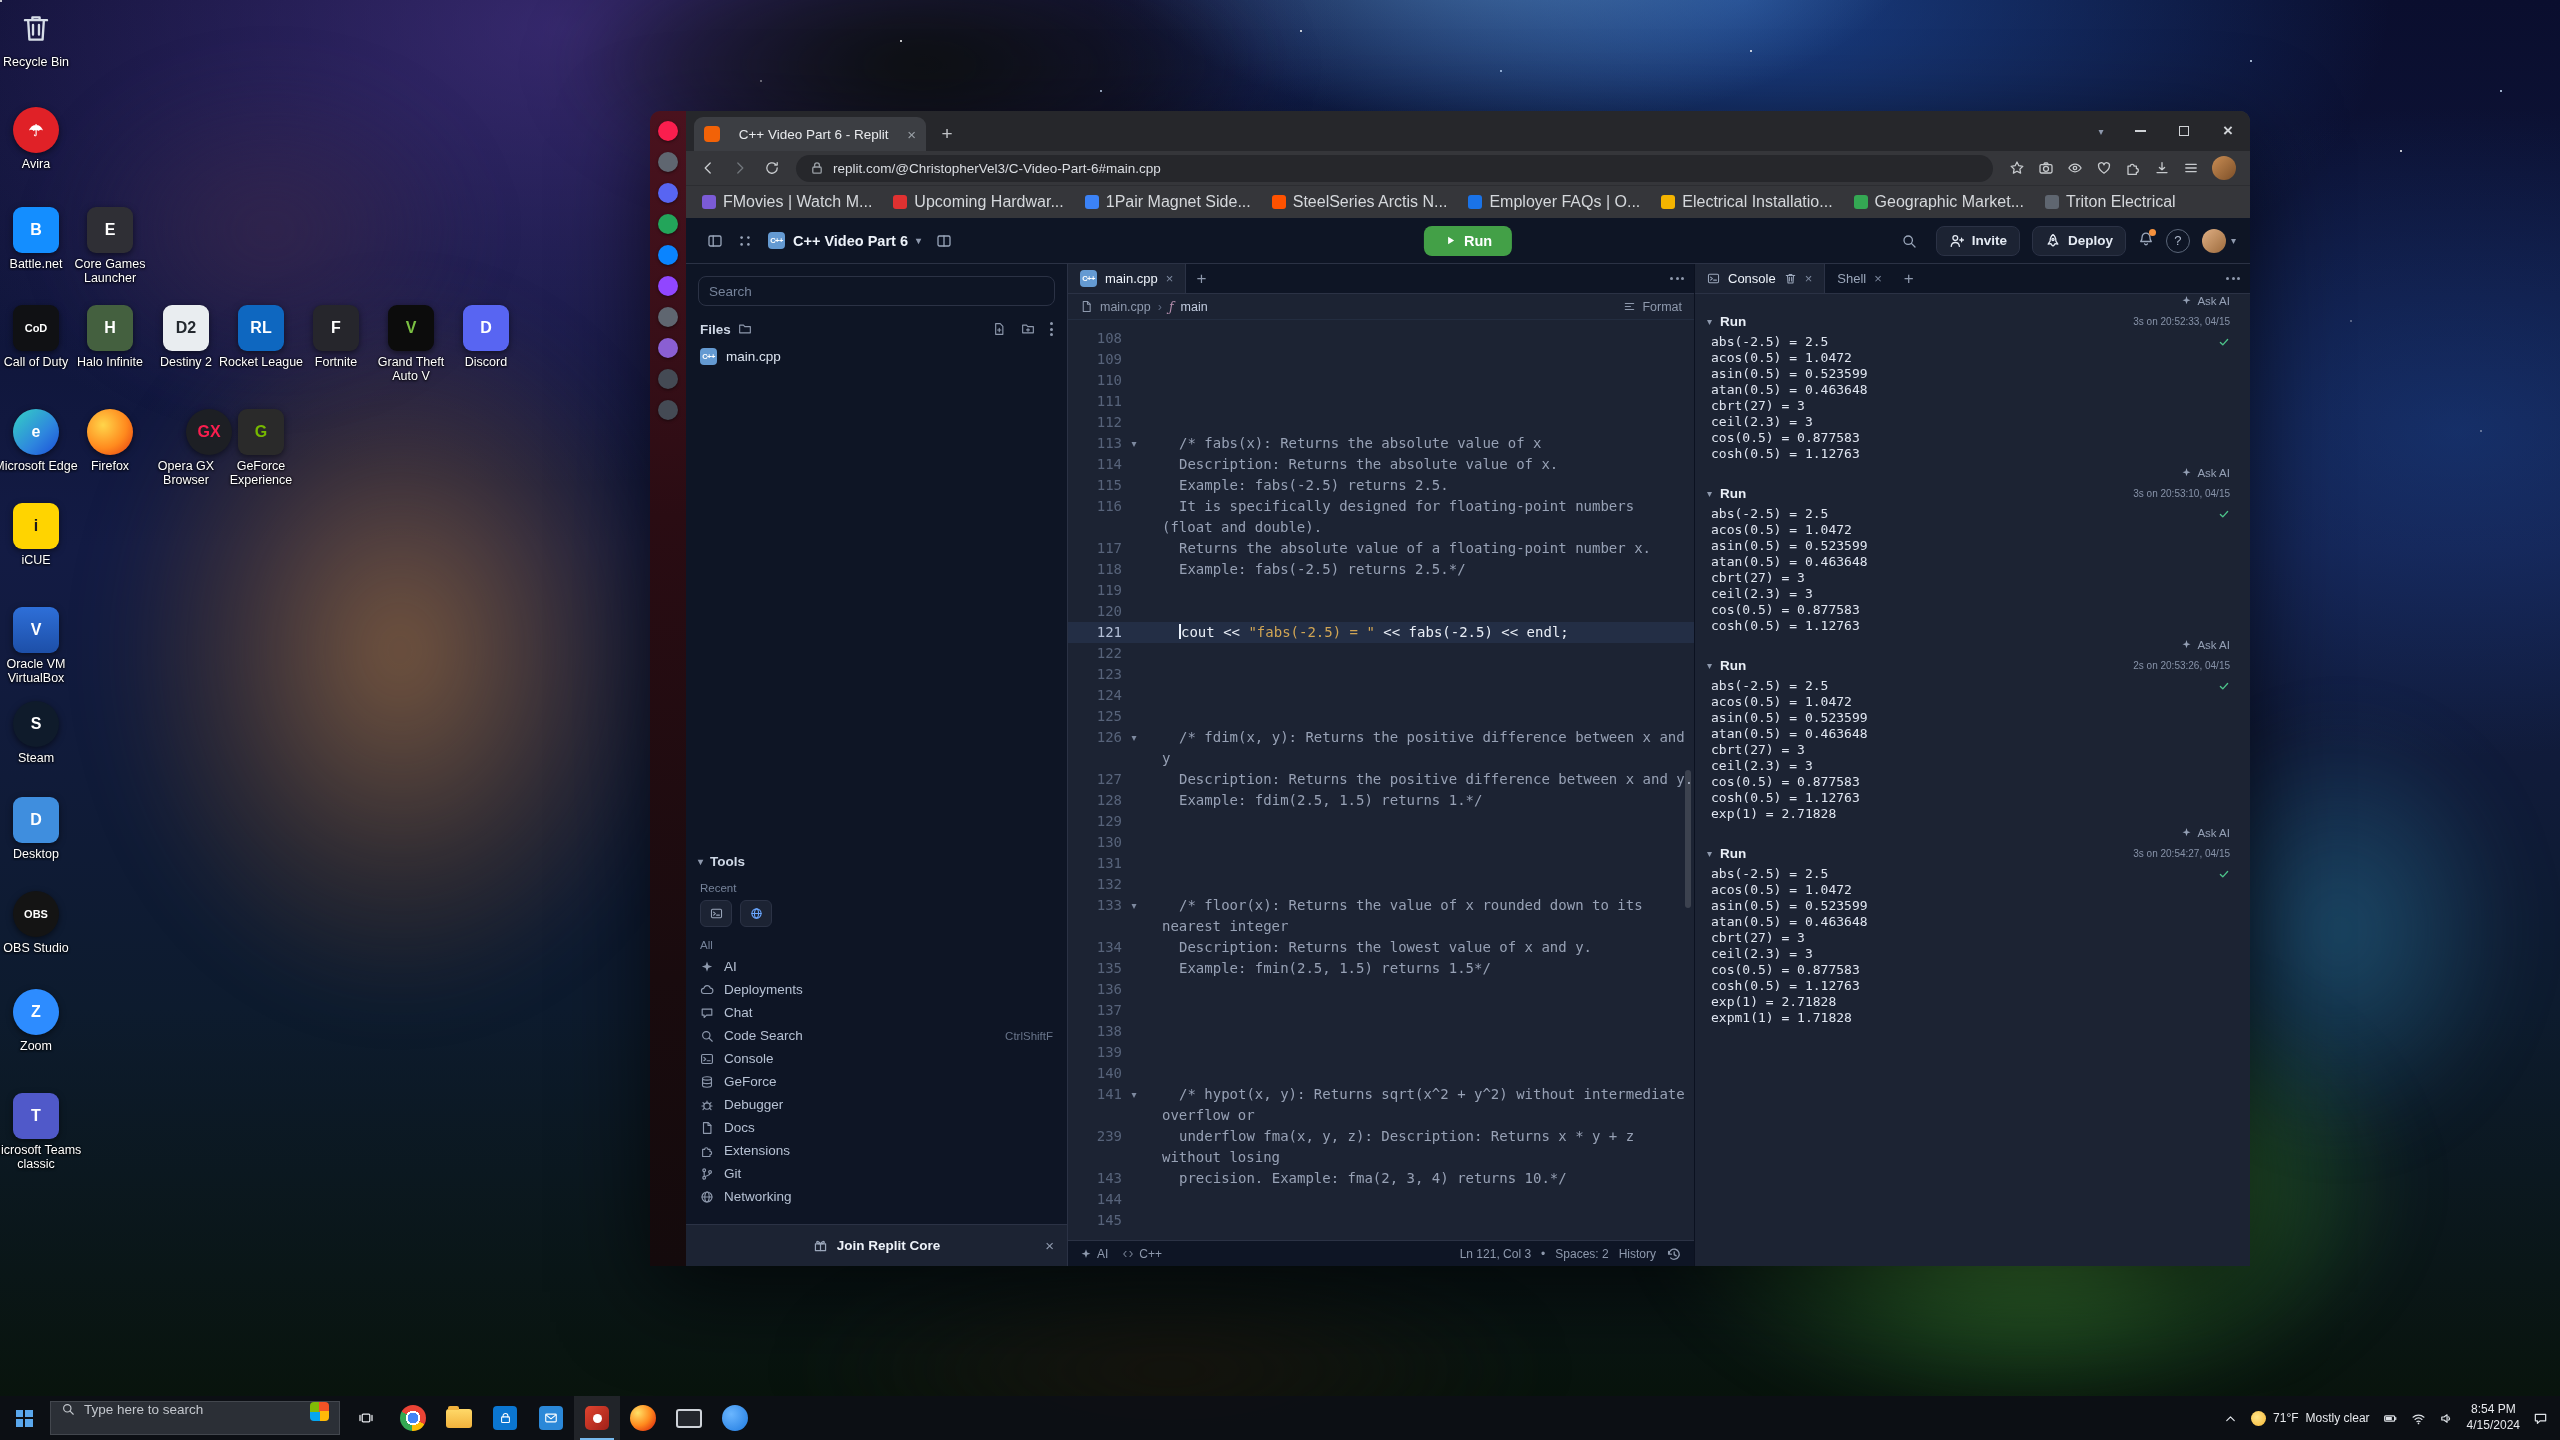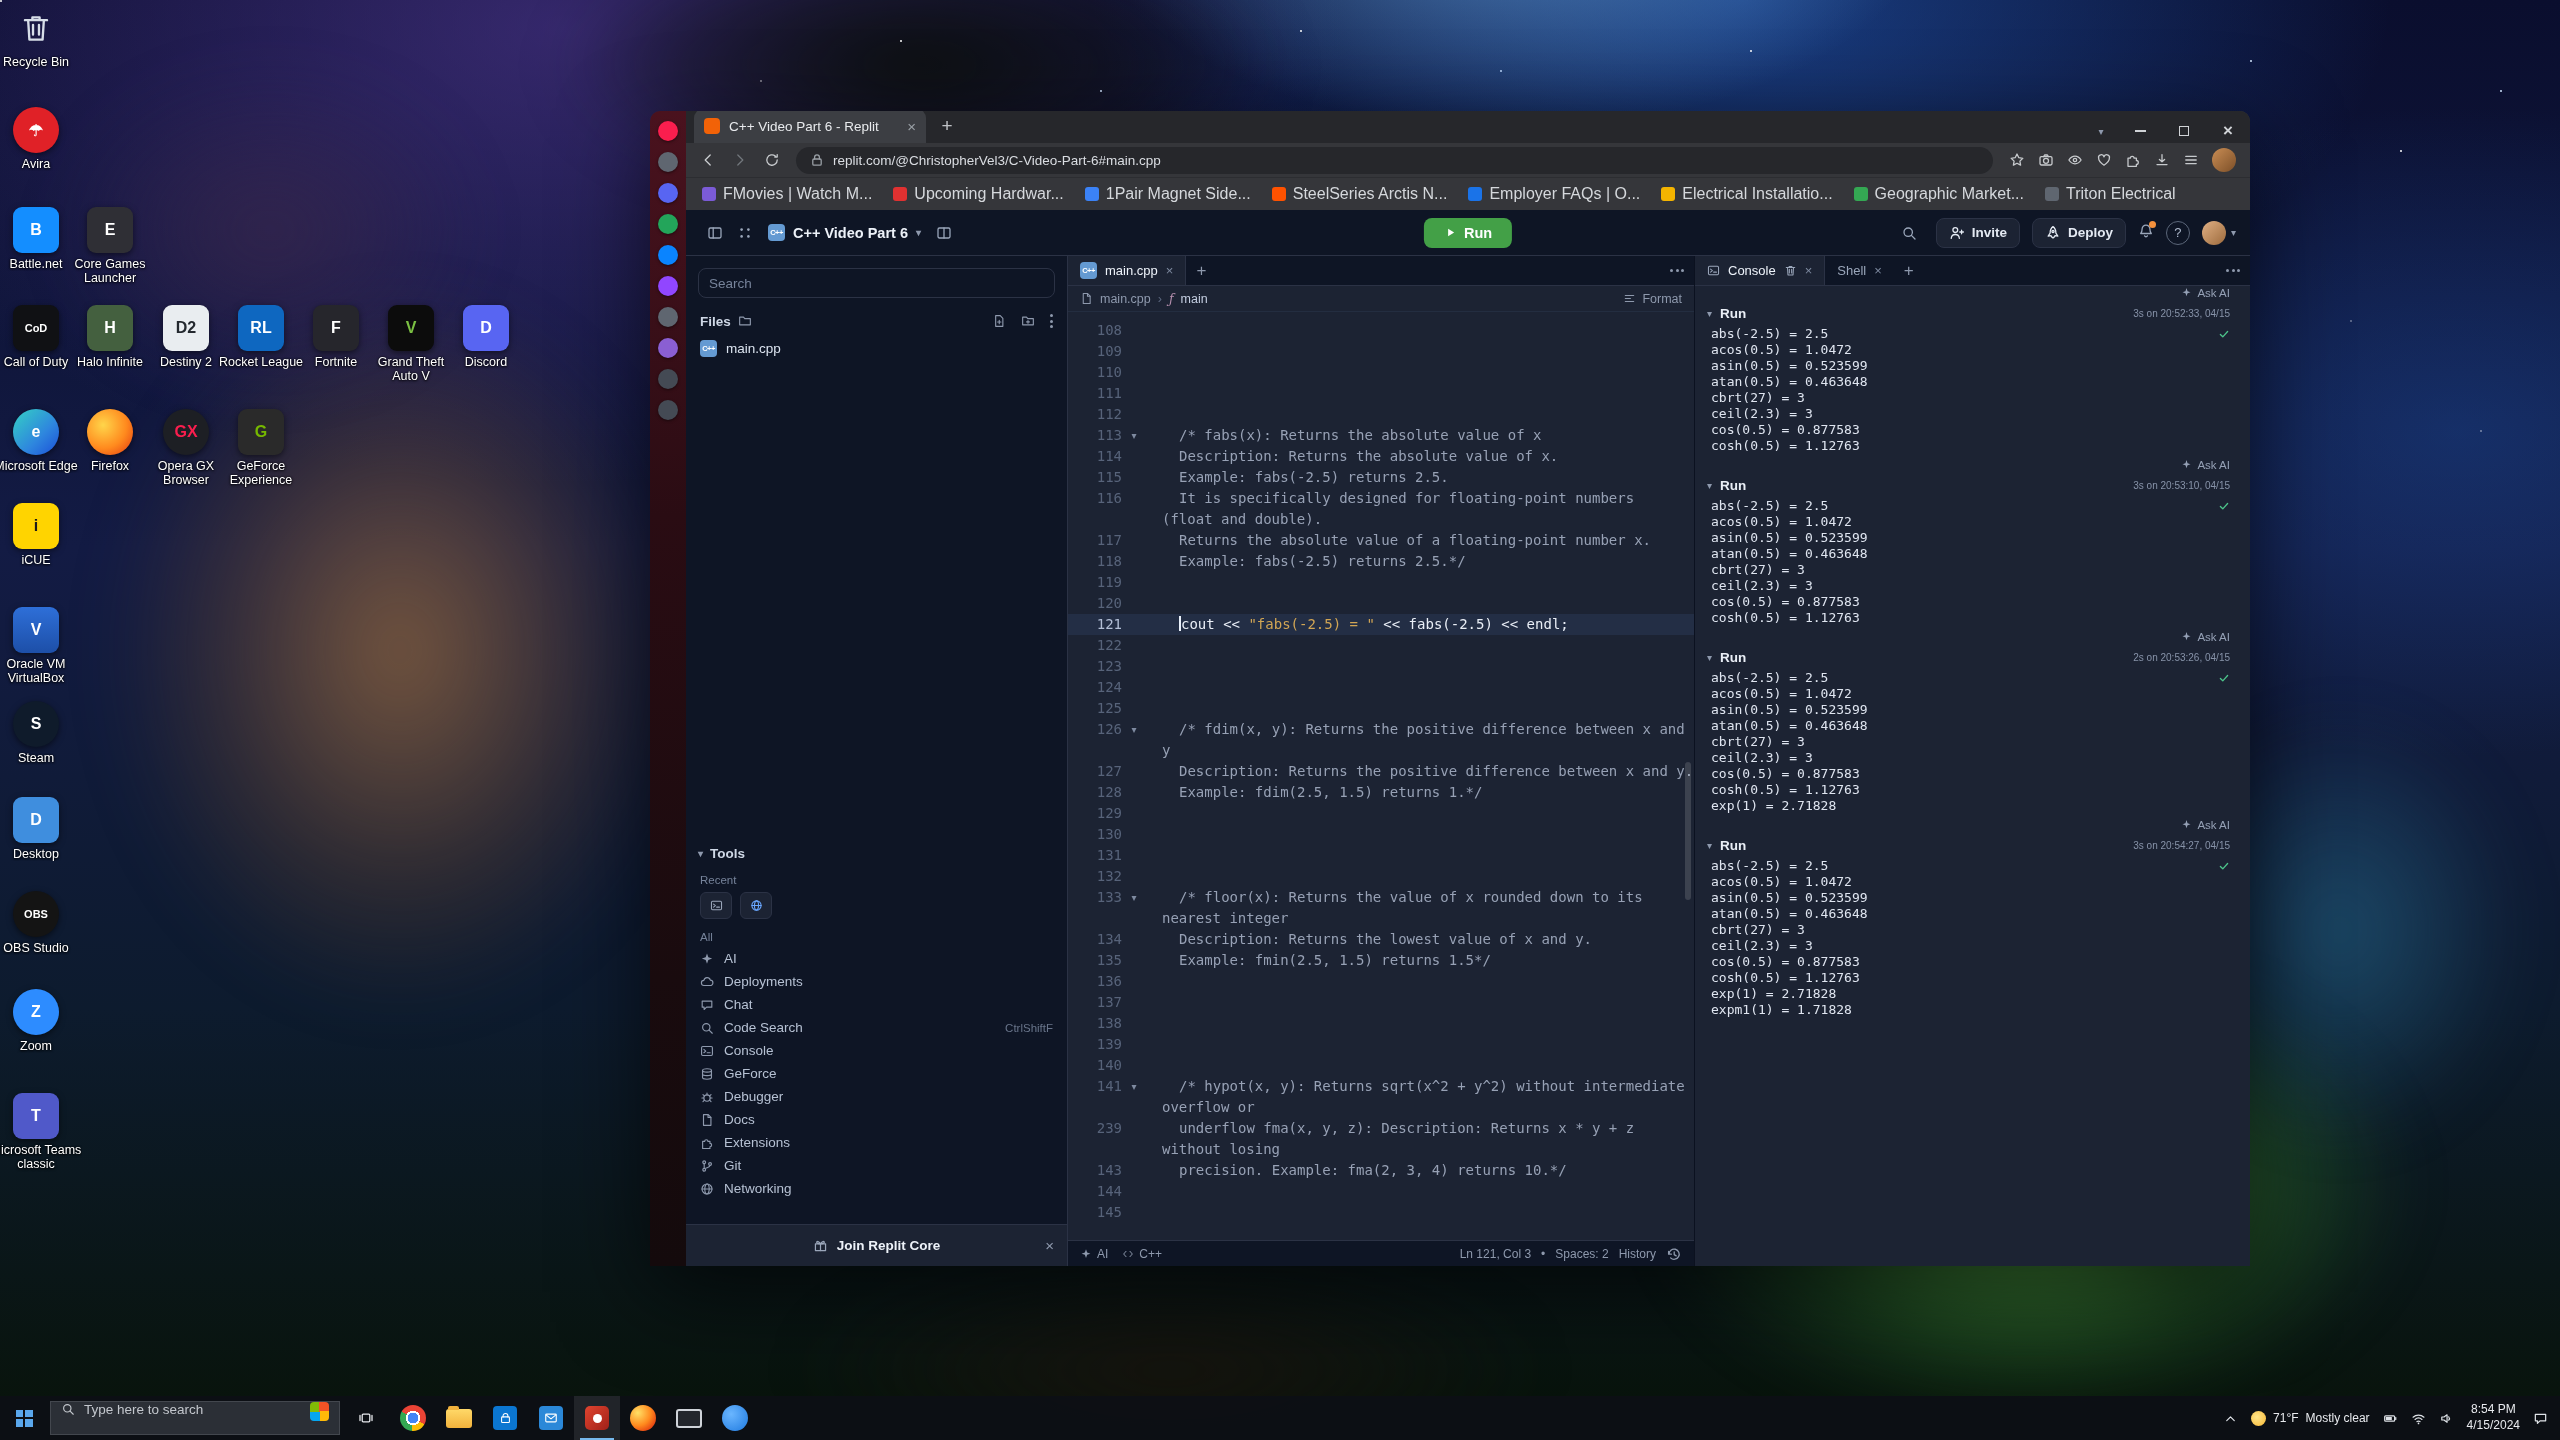--- a/index.html
+++ b/index.html
@@ -37,21 +37,21 @@
   .dtile.bin{background:transparent;box-shadow:none;color:#d7dee8;}
   .dtile.bin .ic{width:34px;height:34px;stroke-width:1.1;}
   .dlabel{margin-top:4px;font-size:12.5px;line-height:1.15;color:#fff;text-align:center;text-shadow:0 1px 3px #000,0 0 2px #000;max-height:31px;overflow:hidden;width:92px;}
 
   
   #browser{position:absolute;left:650px;top:111px;width:1600px;height:1155px;display:flex;border-radius:10px 10px 0 0;overflow:hidden;box-shadow:0 26px 90px rgba(0,0,0,.65);}
   .gx-rail{width:36px;flex:none;background:linear-gradient(180deg,#4a121e,#2a0c13 35%,#190b0e 75%,#140a0c);display:flex;flex-direction:column;align-items:center;padding-top:10px;gap:11px;}
   .rail-dot{width:20px;height:20px;border-radius:50%;flex:none;box-shadow:0 1px 3px rgba(0,0,0,.5);}
   .bmain{flex:1;min-width:0;display:flex;flex-direction:column;background:#35363a;}
 
-  .tabstrip{height:32px;flex:none;background:#26272b;display:flex;align-items:flex-end;position:relative;padding-left:8px;}
+  .tabstrip{height:40px;flex:none;background:#26272b;display:flex;align-items:flex-end;position:relative;padding-left:8px;text-align:center;}
   .btab{width:232px;height:34px;background:#3c3e43;border-radius:9px 9px 0 0;display:flex;align-items:center;gap:9px;padding:0 10px;}
   .btab-fav{width:16px;height:16px;border-radius:4px;background:#f26207;flex:none;}
   .btab-title{flex:1;color:#e8eaed;font-size:13.5px;white-space:nowrap;overflow:hidden;}
   .btab-x{color:#9aa0a6;font-size:15px;line-height:1;}
   .newtab-btn{width:30px;height:30px;margin:0 0 2px 6px;display:flex;align-items:center;justify-content:center;color:#c0c3c7;font-size:19px;border-radius:50%;}
   .ts-right{position:absolute;right:0;top:0;height:40px;display:flex;align-items:center;color:#c7cacd;}
   .ts-chev{width:34px;display:flex;justify-content:center;color:#9aa0a6;}
   .wc{width:44px;height:40px;display:flex;align-items:center;justify-content:center;color:#d0d3d7;}
   .wc-min-bar{width:11px;height:2px;background:#d0d3d7;}
   .wc-max-box{width:10px;height:10px;border:1.6px solid #d0d3d7;}
@@ -260,21 +260,21 @@
         <div class="dlabel">Discord</div>
       </div>
       <div class="dicon" style="left: -10px; top: 409px;">
         <div class="dtile circle" style="background: linear-gradient(135deg, rgb(53, 210, 196), rgb(46, 134, 222) 60%, rgb(27, 79, 216));">e</div>
         <div class="dlabel">Microsoft Edge</div>
       </div>
       <div class="dicon" style="left: 64px; top: 409px;">
         <div class="dtile circle" style="background: radial-gradient(circle at 35% 35%, rgb(255, 213, 74), rgb(255, 138, 30) 55%, rgb(225, 53, 15));"></div>
         <div class="dlabel">Firefox</div>
       </div>
-      <div class="dicon" style="left: 140px; top: 409px;">
+      <div class="dicon" style="left: 140px; top: 409px; align-items: flex-end;">
         <div class="dtile circle" style="background: rgb(29, 31, 36); color: rgb(250, 30, 78);">GX</div>
         <div class="dlabel">Opera GX Browser</div>
       </div>
       <div class="dicon" style="left: 215px; top: 409px;">
         <div class="dtile" style="background: rgb(42, 42, 42); color: rgb(118, 185, 0);">G</div>
         <div class="dlabel">GeForce Experience</div>
       </div>
       <div class="dicon" style="left: -10px; top: 503px;">
         <div class="dtile" style="background: rgb(255, 212, 0); color: rgb(28, 28, 28);">i</div>
         <div class="dlabel">iCUE</div>

